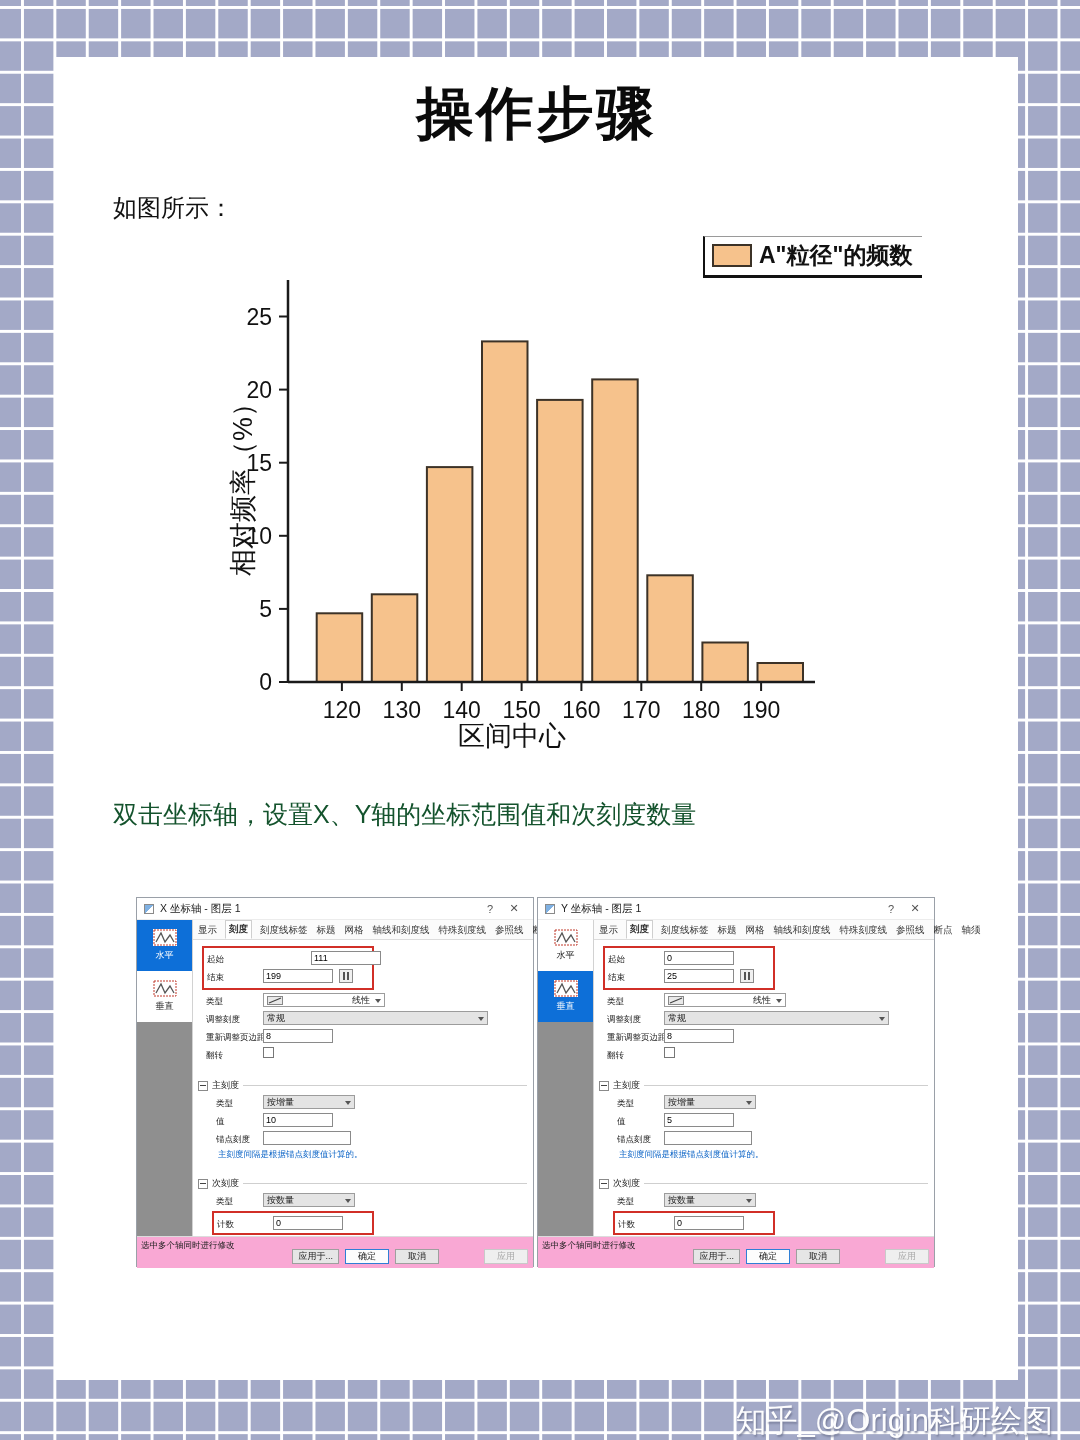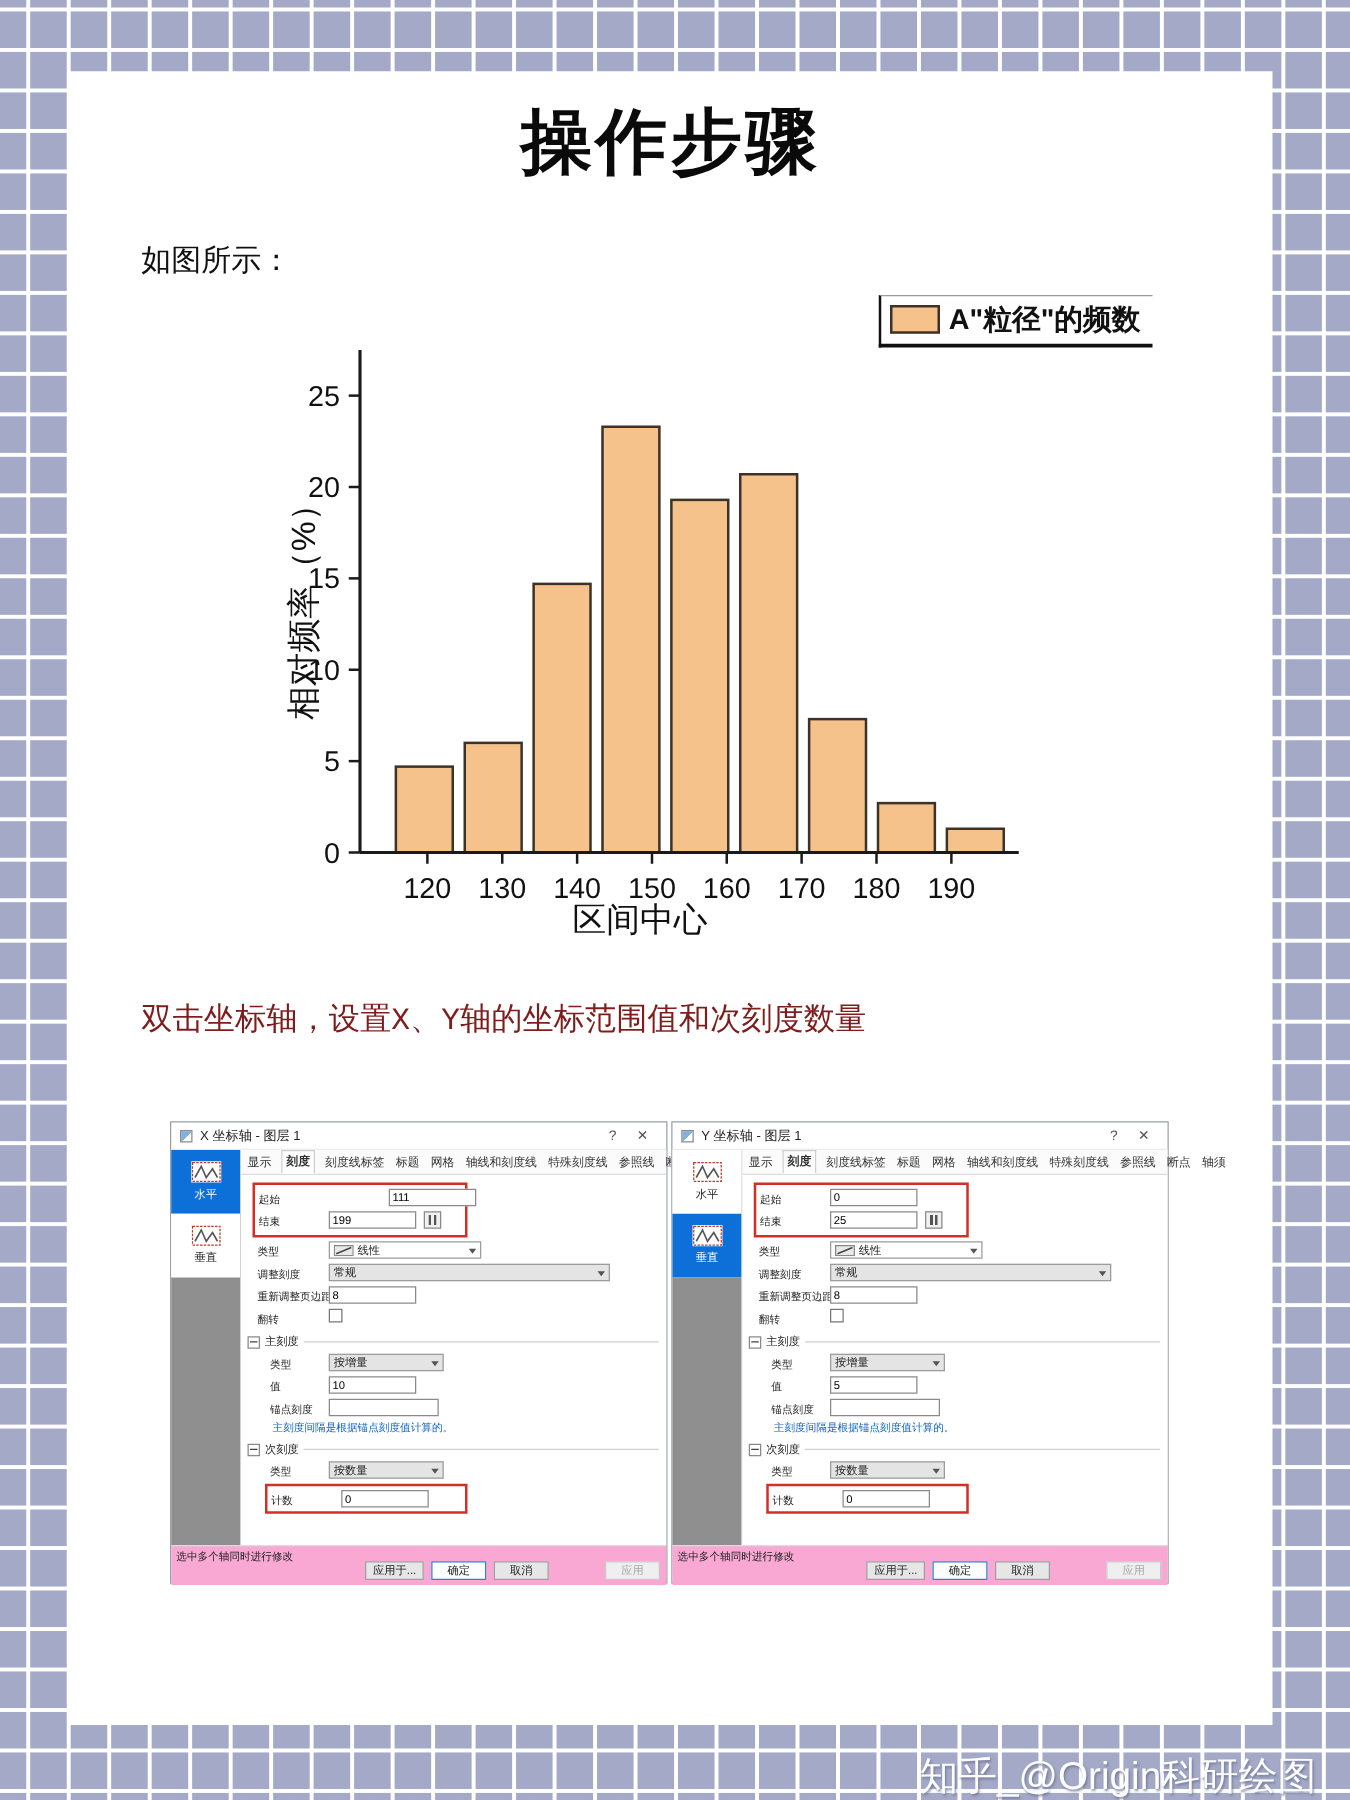--- a/index.html
+++ b/index.html
@@ -10,21 +10,21 @@
       linear-gradient(#ffffff 0 3px, transparent 3px),
       linear-gradient(90deg,#ffffff 0 3px, transparent 3px);
     background-size:32.4px 32.4px;
     background-position:21px 6px;
     position:relative;
   }
   .card{position:absolute;left:55px;top:57px;width:963px;height:1323px;background:#fff;}
   .page-title{position:absolute;left:55px;top:76px;width:963px;text-align:center;
     font-size:57px;font-weight:900;color:#0a0a0a;letter-spacing:3px;}
   .intro-text{position:absolute;left:113px;top:192px;font-size:24px;color:#111;}
-  .step-text{position:absolute;left:113px;top:798px;font-size:25px;color:#7f1d1d;font-family:Liberation Mono, monospace;}
+  .step-text{position:absolute;left:113px;top:798px;font-size:25px;color:#14532d;}
 
   
   #chart-svg{position:absolute;left:0;top:0;width:1080px;height:1440px;}
   .legend{position:absolute;left:703px;top:236px;display:flex;align-items:center;gap:7px;
     padding:3px 10px 4px 7px;border-left:2px solid #111;border-bottom:3px solid #111;
     border-top:1px solid #9a9a9a;background:#fff;}
   .legend-swatch{width:36px;height:19px;background:#f6c28c;border:2px solid #3c3227;}
   .legend-label{font-size:23px;font-weight:600;color:#111;white-space:nowrap;}
   .y-axis-title{position:absolute;left:243px;top:483px;transform:translate(-50%,-50%) rotate(-90deg);
     font-size:27px;color:#111;white-space:nowrap;}
@@ -53,35 +53,35 @@
   .tab{font-size:9.5px;color:#333;padding:2px 1px;}
   .tab.active{font-weight:bold;background:#fff;border:1px solid #cfcfcf;border-bottom:1px solid #fff;padding:2px 3px;}
   .form{flex:1;position:relative;padding-top:6px;overflow:hidden;background:#fff;}
   .row{position:relative;height:16px;margin-bottom:2px;}
   .row .lbl{position:absolute;left:13px;top:3px;font-size:8.5px;white-space:nowrap;}
   .row.grp .lbl{left:23px;}
   .row .ctl{position:absolute;left:70px;top:0;}
   .txt{box-sizing:border-box;height:14px;border:1px solid #8a8a8a;font-size:9px;padding:0 2px;
     font-family:inherit;background:#fff;}
   .combo{box-sizing:border-box;height:14px;background:#e4e4e4;border:1px solid #9c9c9c;display:flex;
-    align-items:center;font-size:9px;padding:0 14px 0 3px;position:relative;}
+    align-items:center;font-size:9px;padding:0 14px 0 3px;position:relative;justify-content:space-between;}
   .combo.white{background:#fff;}
   .combo .arrow{position:absolute;right:3px;top:5px;width:0;height:0;
     border-left:3.5px solid transparent;border-right:3.5px solid transparent;border-top:4px solid #555;}
   .axicon{width:16px;height:9px;margin-right:3px;}
   .mini-btn{position:absolute;left:146px;top:0;width:14px;height:14px;border:1px solid #8a8a8a;
     background:#f0f0f0;box-sizing:border-box;display:flex;align-items:center;justify-content:center;}
   .link-icon{width:6px;height:8px;background:
     linear-gradient(90deg,#555 0 2px,transparent 2px 4px,#555 4px 6px);}
   .chk{display:inline-block;width:9px;height:9px;border:1px solid #777;background:#fff;}
   .red-box{border:2px solid #d12f27;margin:0 0 3px 9px;padding:3px 3px 1px 3px;width:172px;box-sizing:border-box;}
   .red-box .row .lbl{left:0;}
   .red-box .row .ctl{left:56px;}
   .red-box .mini-btn{left:132px;}
-  .group-hdr{display:flex;align-items:center;gap:4px;margin:4px 6px 3px 5px;font-size:9px;}
+  .group-hdr{display:flex;align-items:center;gap:4px;margin:16px 6px 3px 5px;font-size:9px;}
   .collapse-icon{width:8px;height:8px;border:1px solid #8a8a8a;position:relative;flex:none;}
   .collapse-icon::after{content:"";position:absolute;left:1px;right:1px;top:3px;border-top:1px solid #444;}
   .group-hdr .line{flex:1;border-top:1px solid #cfcfcf;}
   .note{margin:1px 10px 4px 25px;color:#0a63c6;font-size:8.5px;}
   .footer{height:31px;background:#f9a8d4;border-top:1px solid #dcdcdc;position:relative;}
   .status{position:absolute;left:4px;top:3px;font-size:8.5px;color:#222;}
   .btns{position:absolute;right:5px;bottom:4px;display:flex;gap:6px;}
   .btn{min-width:44px;height:15px;background:#e6e6e6;border:1px solid #9f9f9f;font-size:9px;
     display:flex;align-items:center;justify-content:center;padding:0 5px;box-sizing:border-box;color:#222;}
   .btn.primary{border:1.5px solid #2f7fd6;background:#fdfdfd;}

